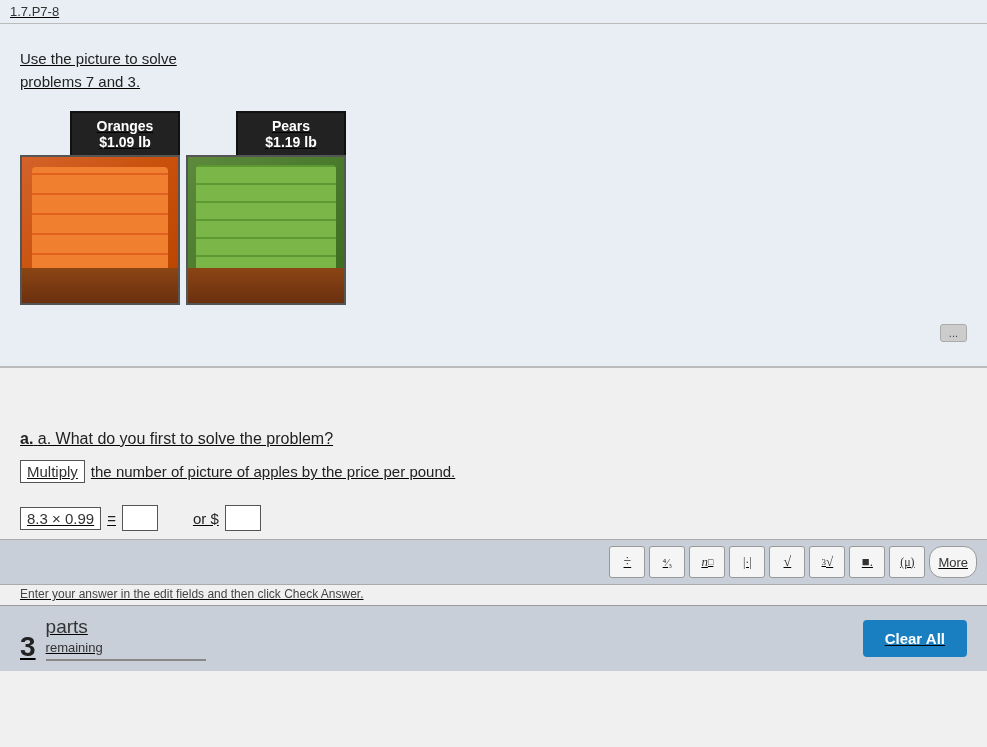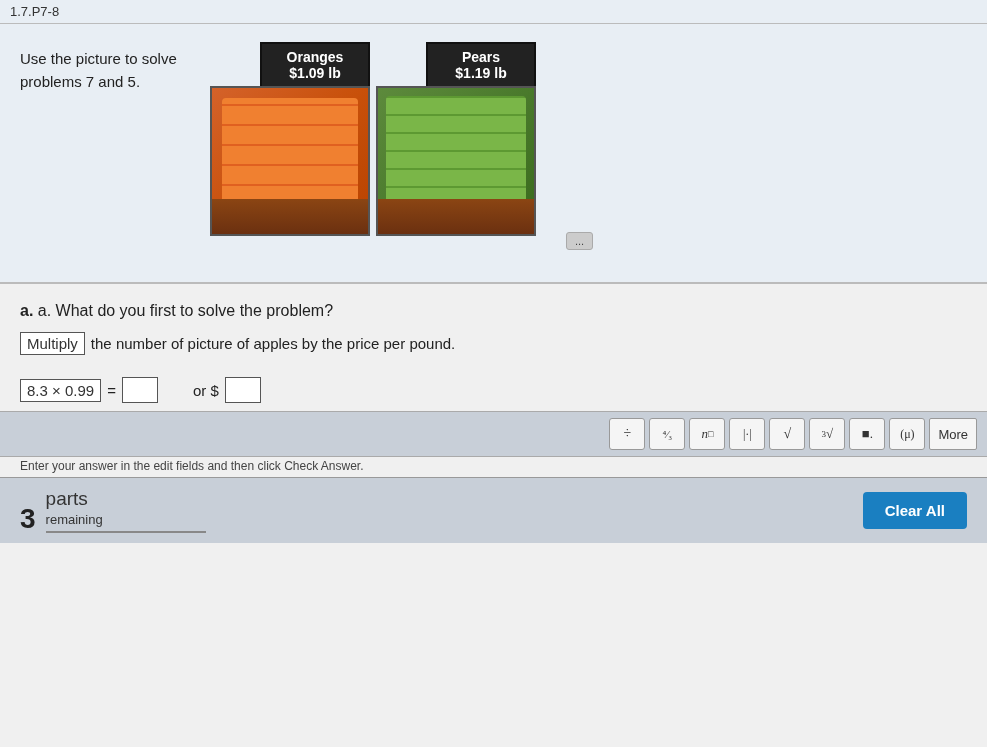--- a/index.html
+++ b/index.html
@@ -11,39 +11,40 @@
       overflow: hidden;
       font-size: 15px;
     }
 
     .main-container {
       width: 987px;
       height: 747px;
       display: flex;
       flex-direction: column;
       background: #6d28d9;
+      text-decoration: underline;
     }
 
     
     .problem-id-bar {
       background: #e8eef4;
       padding: 4px 10px;
       font-size: 13px;
       color: #333;
       border-bottom: 1px solid #bbb;
     }
 
     
     .upper-section {
       background: #e8eef4;
       display: flex;
-      flex-direction: row;
+      flex-direction: column;
       align-items: flex-start;
-      padding: 18px 20px 28px 20px;
-      gap: 30px;
+      padding: 18px 20px 20px 20px;
+      gap: 18px;
       border-bottom: 2px solid #bbb;
       min-height: 260px;
     }
 
     .instruction-text {
       font-size: 15px;
       color: #222;
       line-height: 1.5;
       min-width: 160px;
       padding-top: 6px;
@@ -167,20 +168,21 @@
 
     .question-area {
       padding: 18px 20px 10px 20px;
       background: #f0f0f0;
     }
 
     .question-label {
       font-size: 16px;
       color: #222;
       margin-bottom: 12px;
+      margin-top: 44px;
     }
 
     .answer-row {
       display: flex;
       align-items: center;
       gap: 6px;
       margin-bottom: 8px;
     }
 
     .multiply-box {
@@ -231,21 +233,21 @@
       justify-content: center;
       cursor: pointer;
       font-size: 14px;
       color: #333;
       font-family: 'Times New Roman', serif;
     }
 
     .more-btn {
       background: #f5f5f5;
       border: 1px solid #999;
-      border-radius: 2px;
+      border-radius: 13px;
       padding: 0 8px;
       height: 32px;
       display: flex;
       align-items: center;
       justify-content: center;
       cursor: pointer;
       font-size: 13px;
       color: #333;
     }
 
@@ -320,21 +322,21 @@
 
 <div class="main-container">
 
   <div class="problem-id-bar">
     <span>1.7.P7-8</span>
   </div>
 
   <div class="upper-section">
     <div class="instruction-text">
       <span>Use the picture to solve</span><br>
-      <span>problems 7 and 5.</span>
+      <span>problems 7 and 3.</span>
     </div>
 
     <div class="fruit-display">
 
       <div class="fruit-box">
         <div class="fruit-label">
           <div>Oranges</div>
           <div>$1.09 lb</div>
         </div>
         <div class="fruit-image fruit-oranges"></div>

